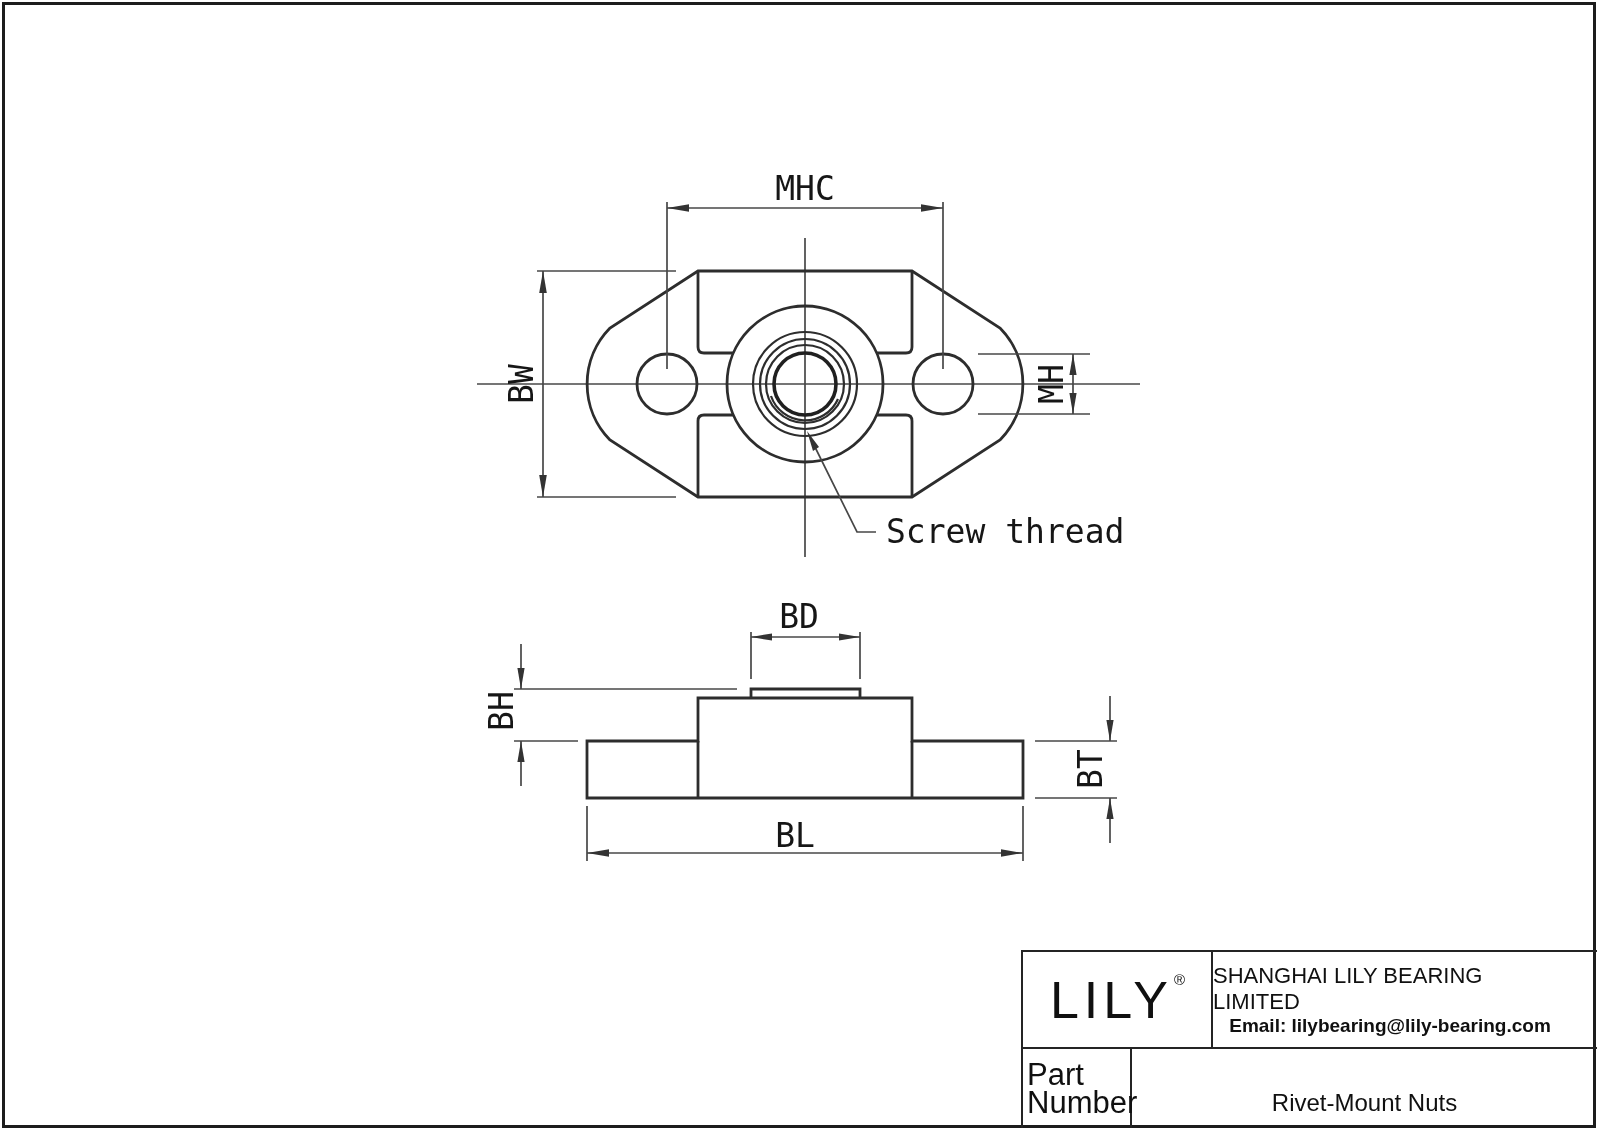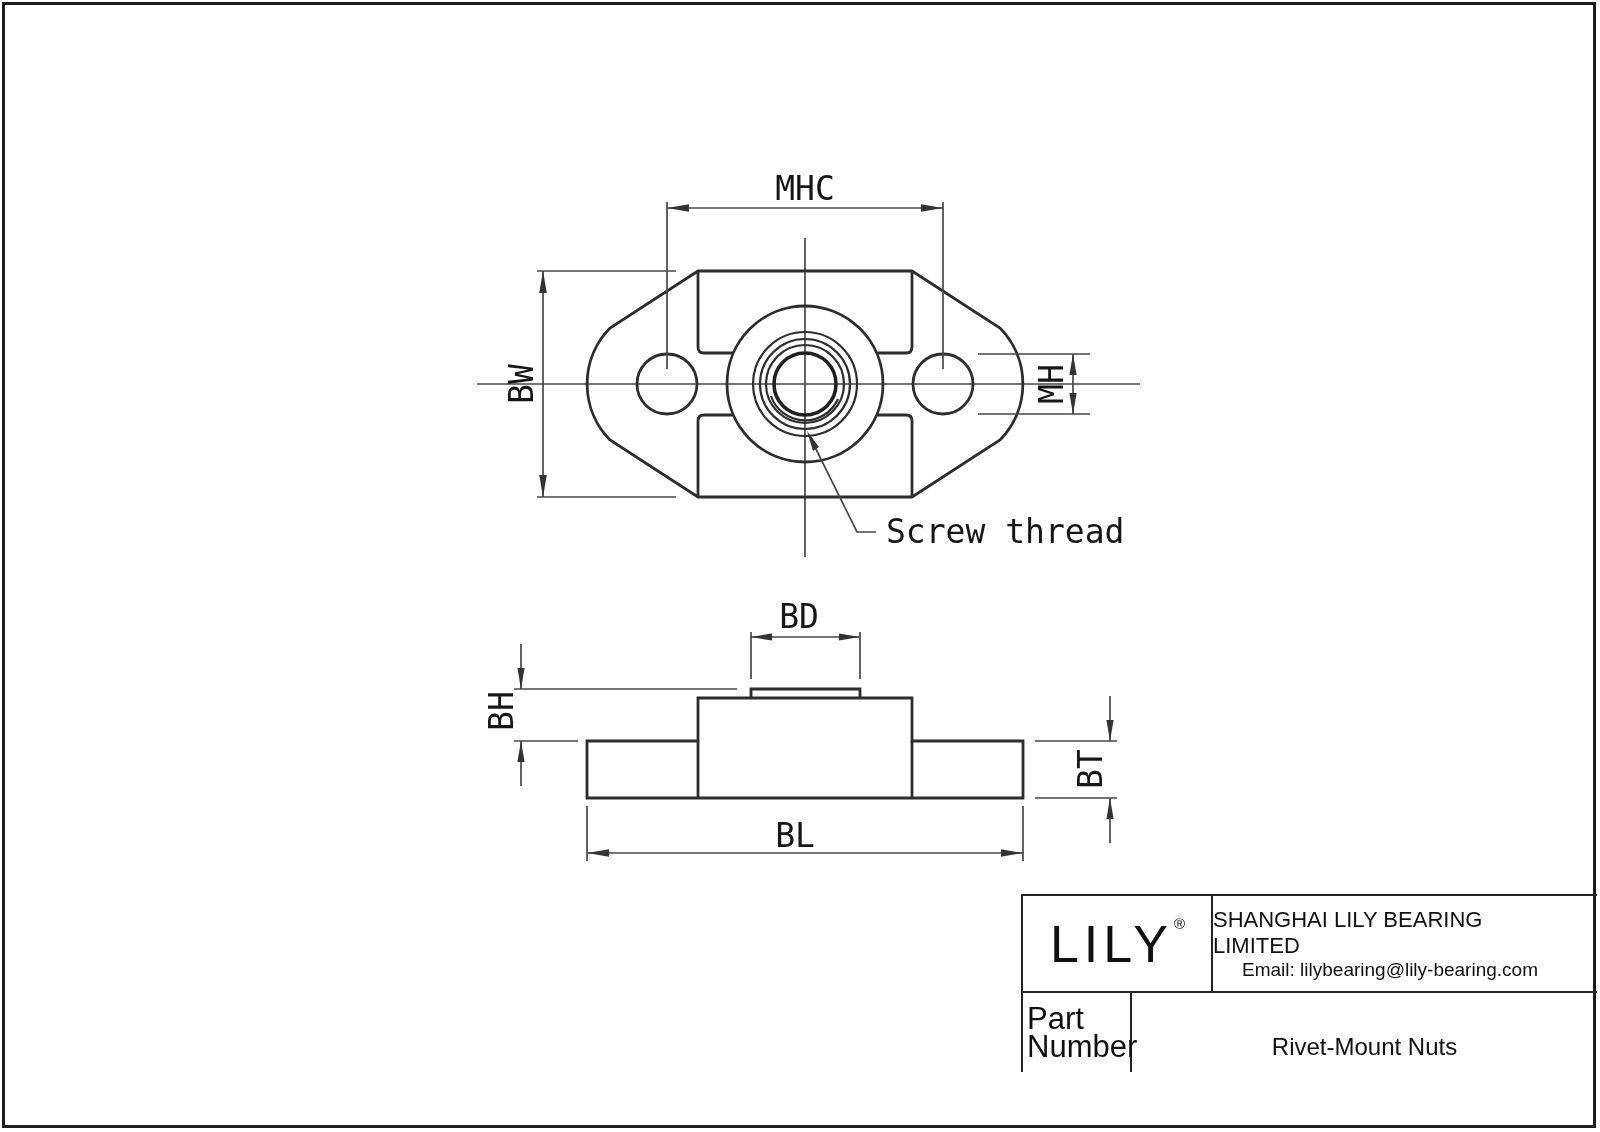--- a/index.html
+++ b/index.html
@@ -21,37 +21,37 @@
     fill:#161616;
   }
   .dim-label{font-size:33px;}
   .outline{stroke:#2d2d2d;stroke-width:2.8;fill:none;}
   .outline-med{stroke:#2d2d2d;stroke-width:2.2;fill:none;}
   .bold-line{stroke:#202020;stroke-width:3.6;fill:none;}
   .thin{stroke:#474747;stroke-width:1.7;fill:none;}
   .arrow{fill:#333333;stroke:none;}
   
   .title-block{
-    position:absolute;left:1021px;top:894px;width:574px;height:176px;
+    position:absolute;left:1021px;top:950px;width:574px;height:176px;
     border-left:2px solid #242424;border-top:2px solid #242424;
     display:flex;flex-direction:column;color:#101010;
   }
   .tb-row{display:flex;}
   .tb-row.top{height:95px;border-bottom:2px solid #242424;}
   .tb-row.bottom{flex:1;}
   .tb-cell{display:flex;align-items:center;justify-content:center;}
   .tb-logo{width:188px;border-right:2px solid #242424;}
   .logo-text{
     font-size:52px;letter-spacing:5px;font-weight:500;
     font-family:"Liberation Sans",sans-serif;line-height:1;
   }
   .logo-reg{font-size:15px;vertical-align:super;letter-spacing:0;position:relative;top:-14px;left:1px;}
   .tb-company{flex:1;flex-direction:column;gap:0;padding-right:30px;}
   .tb-company .company-name{font-size:22px;}
-  .tb-company .company-email{font-size:19px;}
+  .tb-company .company-email{font-size:19px;font-weight:bold;}
   .tb-pn{width:107px;border-right:2px solid #242424;justify-content:flex-start;}
   .tb-pn .pn-label{font-size:31px;line-height:28px;padding-left:4px;}
   .tb-name{flex:1;}
   .tb-name .part-name{font-size:24px;margin-top:28px;}
 </style>
 </head>
 <body>
 
 <div class="page">
   <div class="page-border"></div>

